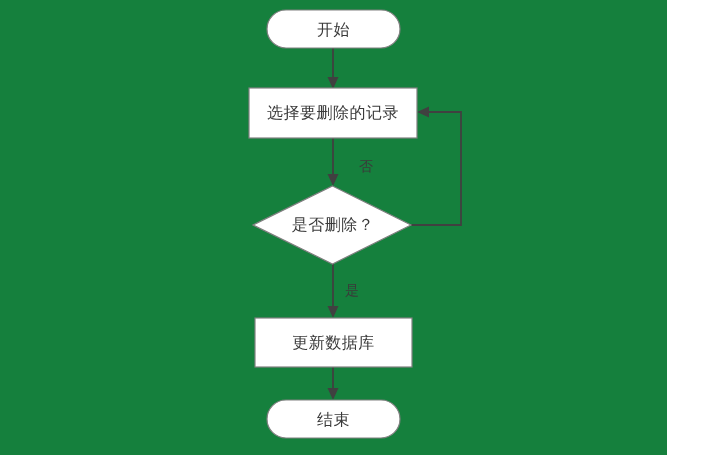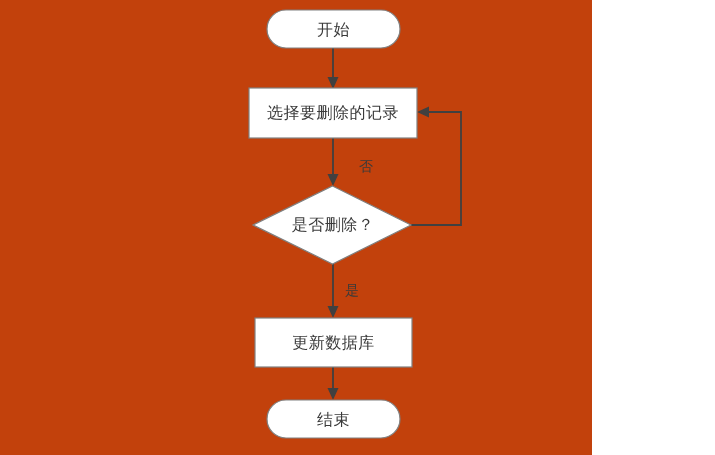--- a/index.html
+++ b/index.html
@@ -6,23 +6,23 @@
   html, body {
     margin: 0;
     padding: 0;
     background: #ffffff;
   }
   body {
     font-family: "Liberation Sans", "DejaVu Sans", sans-serif;
   }
   #canvas {
     position: relative;
-    width: 592px;
+    width: 667px;
     height: 455px;
-    background: #c2410c;
+    background: #15803d;
     overflow: hidden;
   }
   #flow-svg {
     position: absolute;
     top: 0;
     left: 0;
     width: 715px;
     height: 455px;
   }
   .node-shape {

